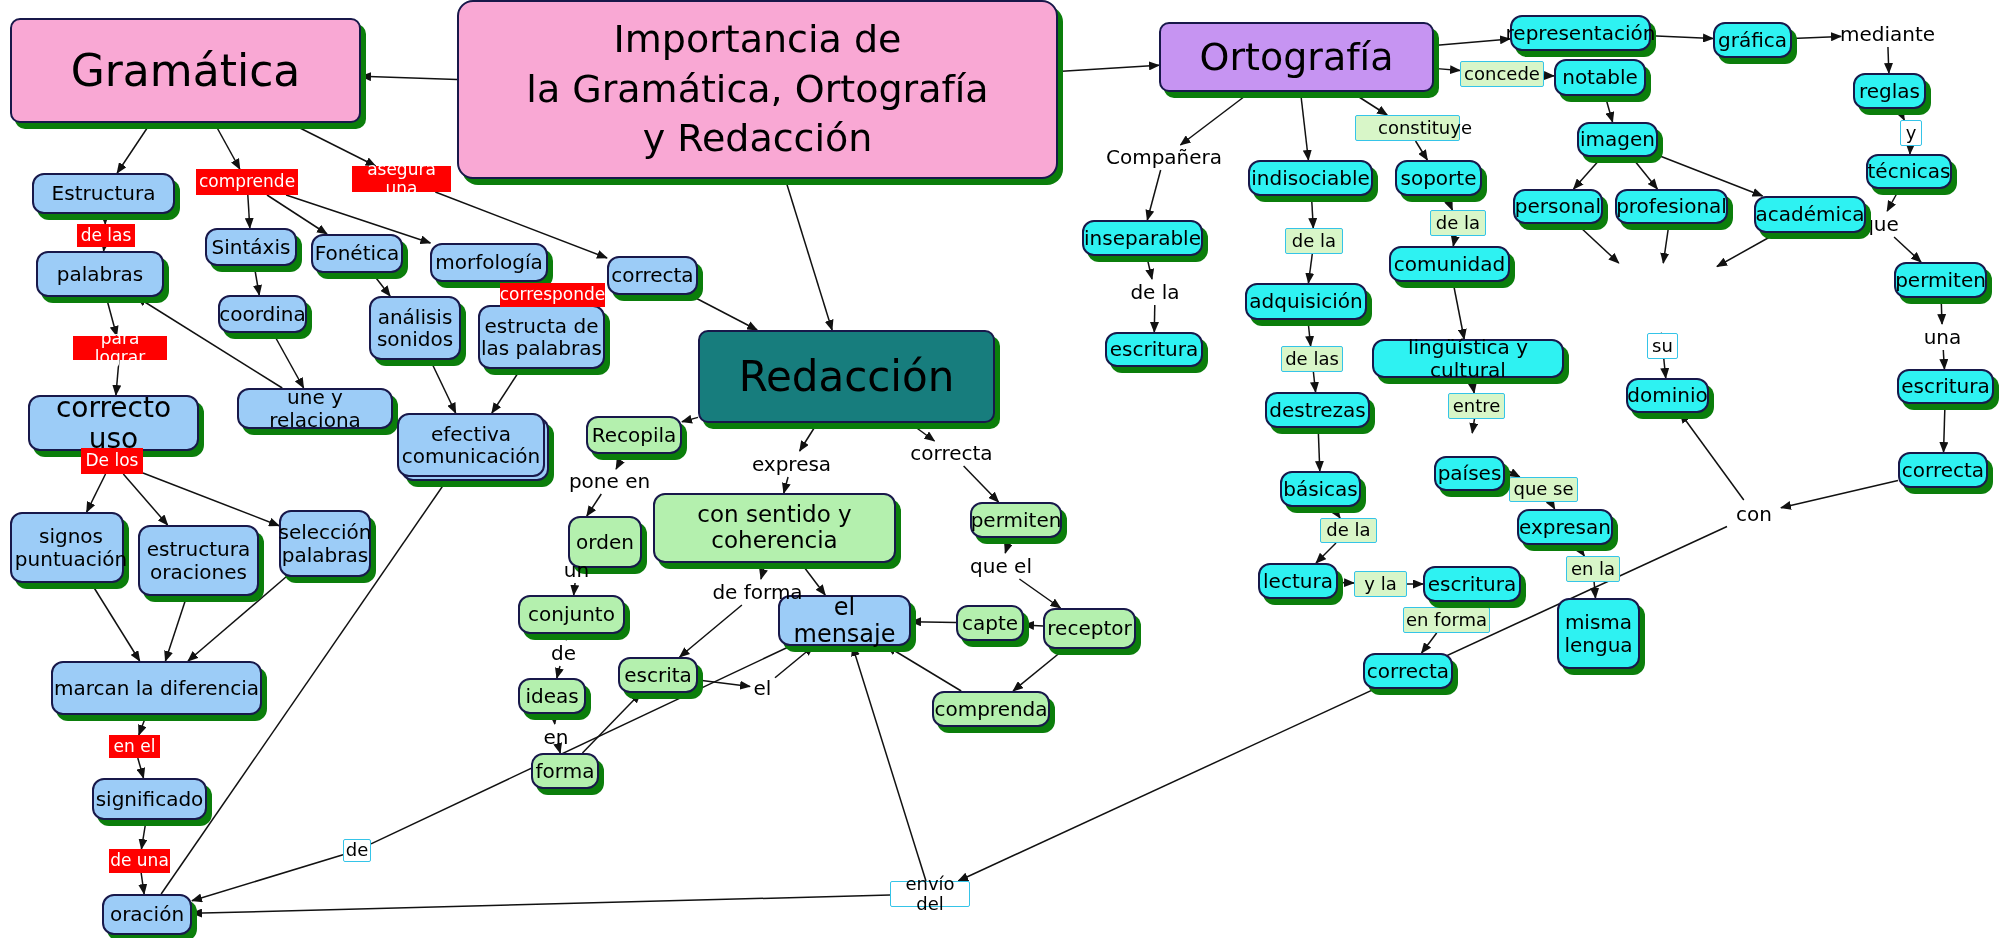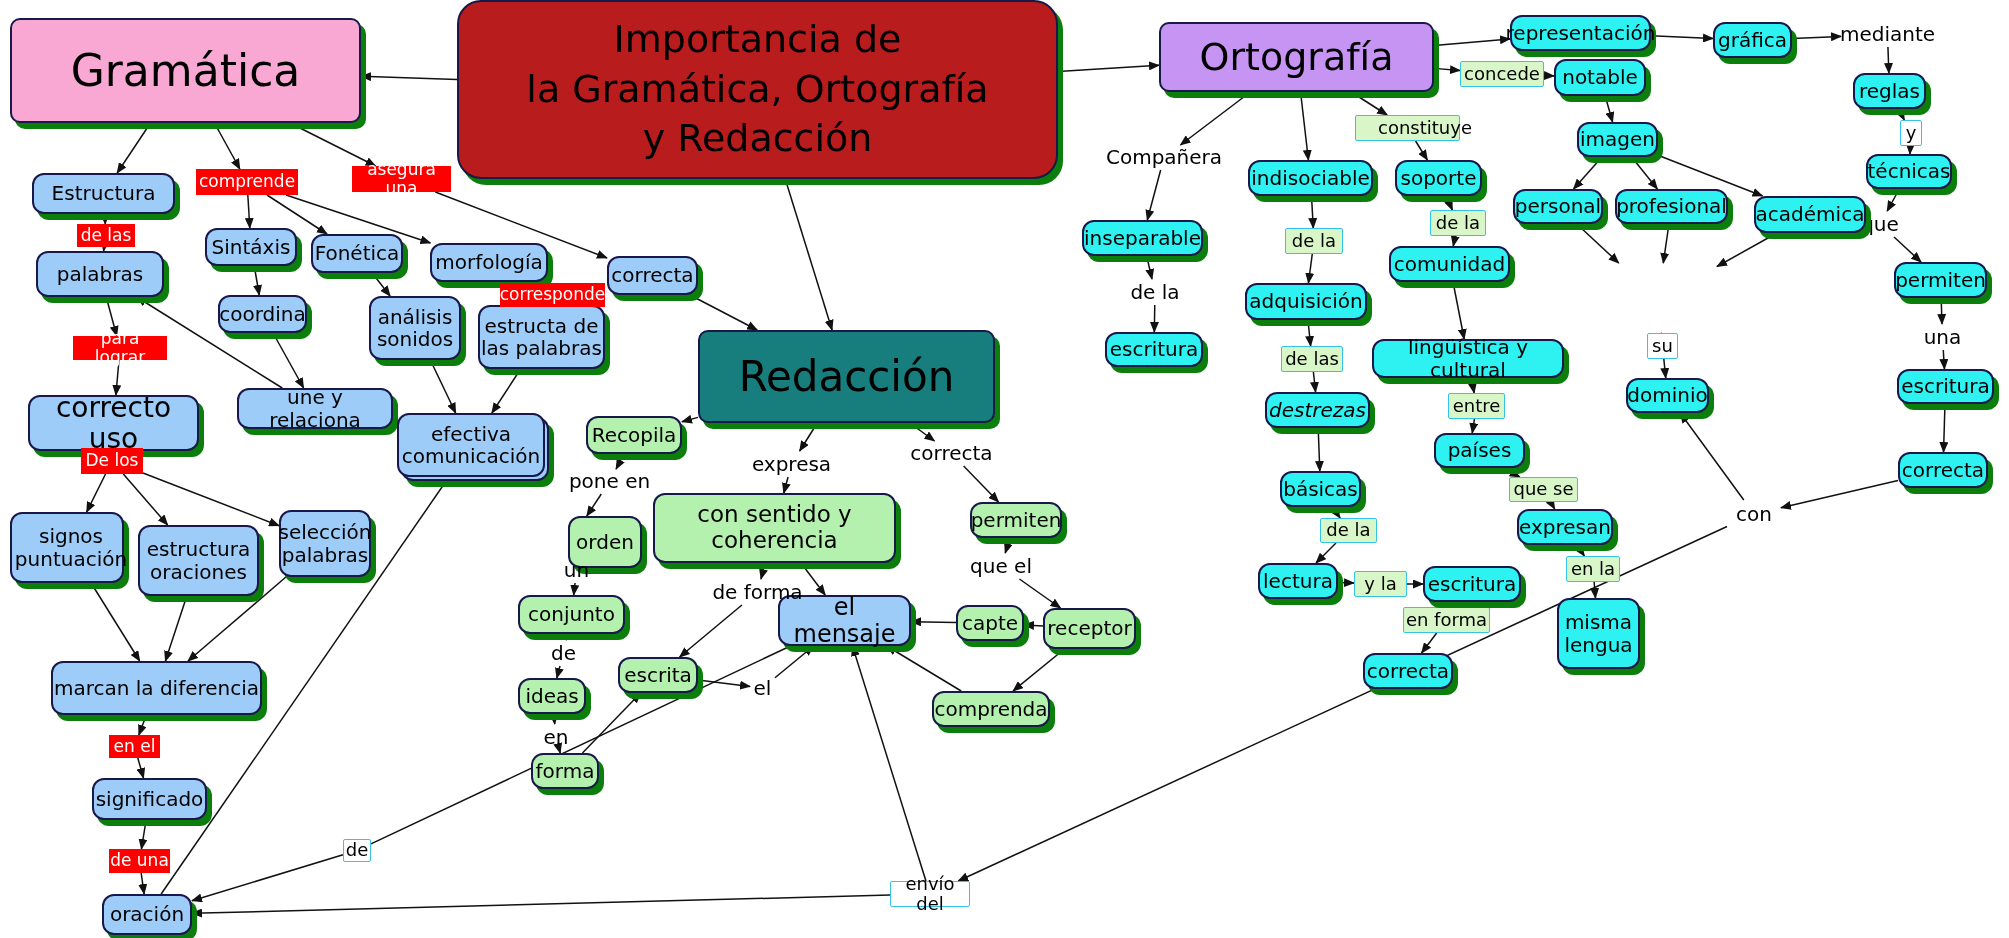--- a/index.html
+++ b/index.html
@@ -11,21 +11,21 @@
         text-align:center;white-space:pre-line;box-sizing:border-box;color:#000;line-height:1.12;}
   .blue,.cyan,.green,.main-blue,.main-purple,.main-teal,.title{
         border:2px solid #18184a;border-radius:12px;box-shadow:5px 6px 0 #0b7e0b;font-size:20px;}
   .blue{background:#9cccf7;}
   .blue-lg{font-size:28px;}
   .blue-md{font-size:24px;}
   .cyan{background:#2ef2f2;}
   .green{background:#b4f0ae;}
   .green-lg{font-size:23px;}
   .main-blue{background:#f9a8d4;font-size:44px;border-radius:10px;}
-  .title{background:#b91c1c;font-size:38px;border-radius:24px;line-height:1.3;}
+  .title{background:#f9a8d4;font-size:38px;border-radius:16px;line-height:1.3;}
   .main-purple{background:#c694f2;font-size:38px;border-radius:10px;}
   .main-teal{background:#177d7d;font-size:42px;border-radius:10px;}
   .stacked{box-shadow:4px 4px 0 -2px #9cccf7,4px 4px 0 0 #18184a,9px 10px 0 #0b7e0b;}
   .label-red{background:#ff0000;color:#fff;font-size:17px;border:none;box-shadow:none;border-radius:0;}
   .label-green{background:#d8f6c8;border:1px solid #35c4e8;font-size:18px;box-shadow:none;border-radius:2px;}
   .label-white{background:#ffffff;border:1px solid #35c4e8;font-size:18px;box-shadow:none;border-radius:2px;}
   .text{background:none;border:none;box-shadow:none;font-size:20px;}
 </style>
 </head>
 <body>
@@ -242,23 +242,23 @@
     <div class="node cyan" style="left: 1866px; top: 154px; width: 86px; height: 35px;">técnicas</div>
     <div class="node cyan" style="left: 1513px; top: 189px; width: 90px; height: 35px;">personal</div>
     <div class="node cyan" style="left: 1615px; top: 189px; width: 113px; height: 35px;">profesional</div>
     <div class="node cyan" style="left: 1754px; top: 196px; width: 112px; height: 37px;">académica</div>
     <div class="node cyan" style="left: 1248px; top: 160px; width: 125px; height: 36px;">indisociable</div>
     <div class="node cyan" style="left: 1395px; top: 160px; width: 87px; height: 36px;">soporte</div>
     <div class="node cyan" style="left: 1082px; top: 220px; width: 121px; height: 36px;">inseparable</div>
     <div class="node cyan" style="left: 1245px; top: 283px; width: 122px; height: 37px;">adquisición</div>
     <div class="node cyan" style="left: 1389px; top: 246px; width: 121px; height: 36px;">comunidad</div>
     <div class="node cyan" style="left: 1105px; top: 332px; width: 98px; height: 35px;">escritura</div>
-    <div class="node cyan" style="left: 1265px; top: 392px; width: 105px; height: 36px; font-style: italic;">destrezas</div>
+    <div class="node cyan" style="left: 1265px; top: 392px; width: 105px; height: 36px;">destrezas</div>
     <div class="node cyan" style="left: 1372px; top: 339px; width: 192px; height: 39px;">lingüística y cultural</div>
-    <div class="node cyan" style="left: 1434px; top: 433px; width: 91px; height: 35px;">países</div>
+    <div class="node cyan" style="left: 1434px; top: 456px; width: 71px; height: 35px;">países</div>
     <div class="node cyan" style="left: 1280px; top: 471px; width: 81px; height: 36px; text-align: center;">básicas</div>
     <div class="node cyan" style="left: 1626px; top: 378px; width: 83px; height: 35px;">dominio</div>
     <div class="node cyan" style="left: 1517px; top: 509px; width: 96px; height: 36px;">expresan</div>
     <div class="node cyan" style="left: 1258px; top: 563px; width: 80px; height: 36px;">lectura</div>
     <div class="node cyan" style="left: 1423px; top: 566px; width: 98px; height: 36px;">escritura</div>
     <div class="node cyan" style="left: 1557px; top: 598px; width: 83px; height: 71px;">misma
 lengua</div>
     <div class="node cyan" style="left: 1363px; top: 653px; width: 90px; height: 36px;">correcta</div>
     <div class="node cyan" style="left: 1894px; top: 262px; width: 93px; height: 36px;">permiten</div>
     <div class="node cyan" style="left: 1897px; top: 369px; width: 97px; height: 35px;">escritura</div>

